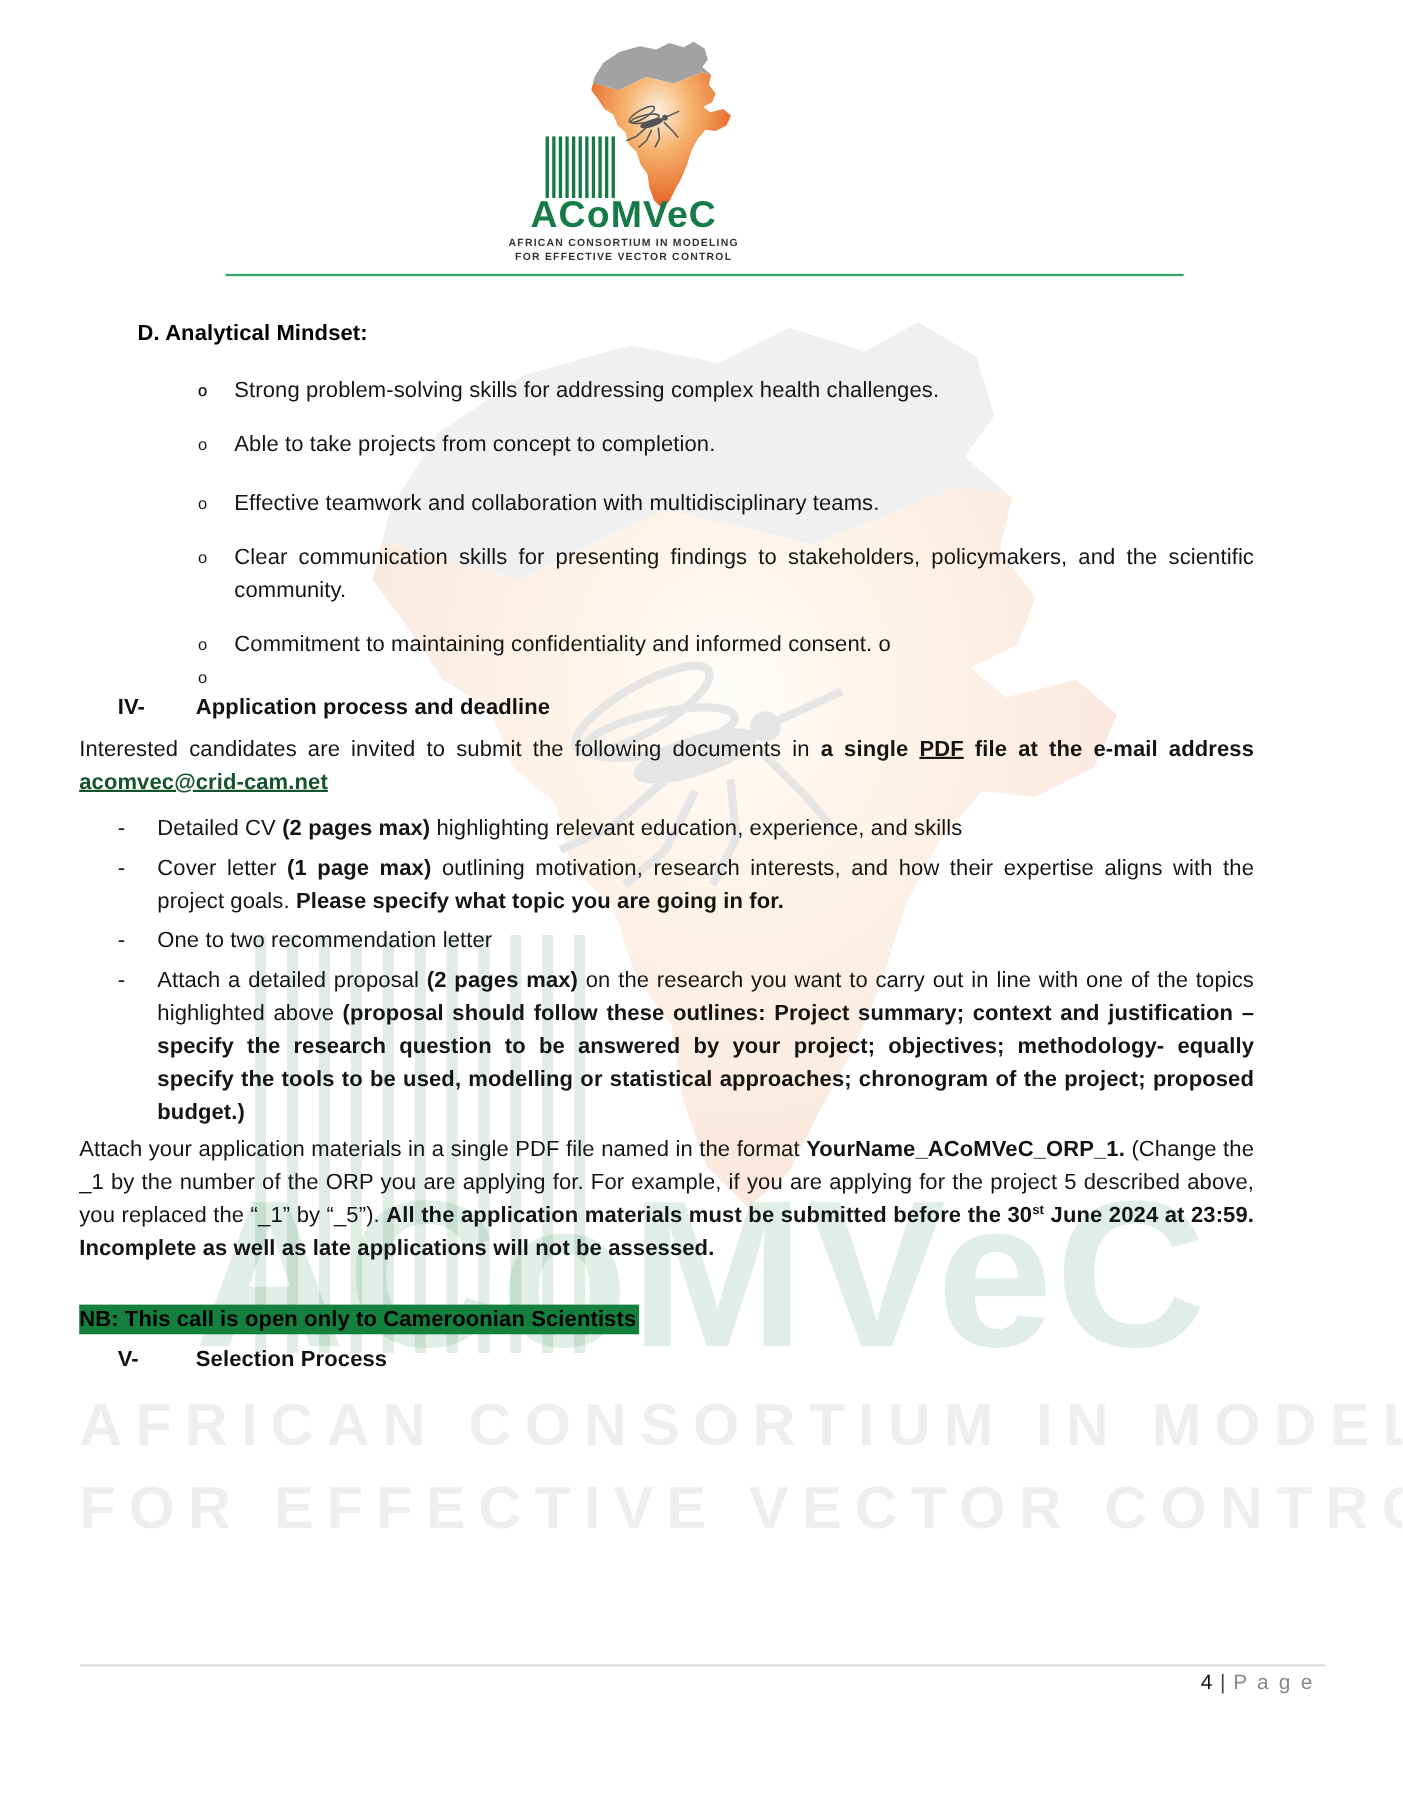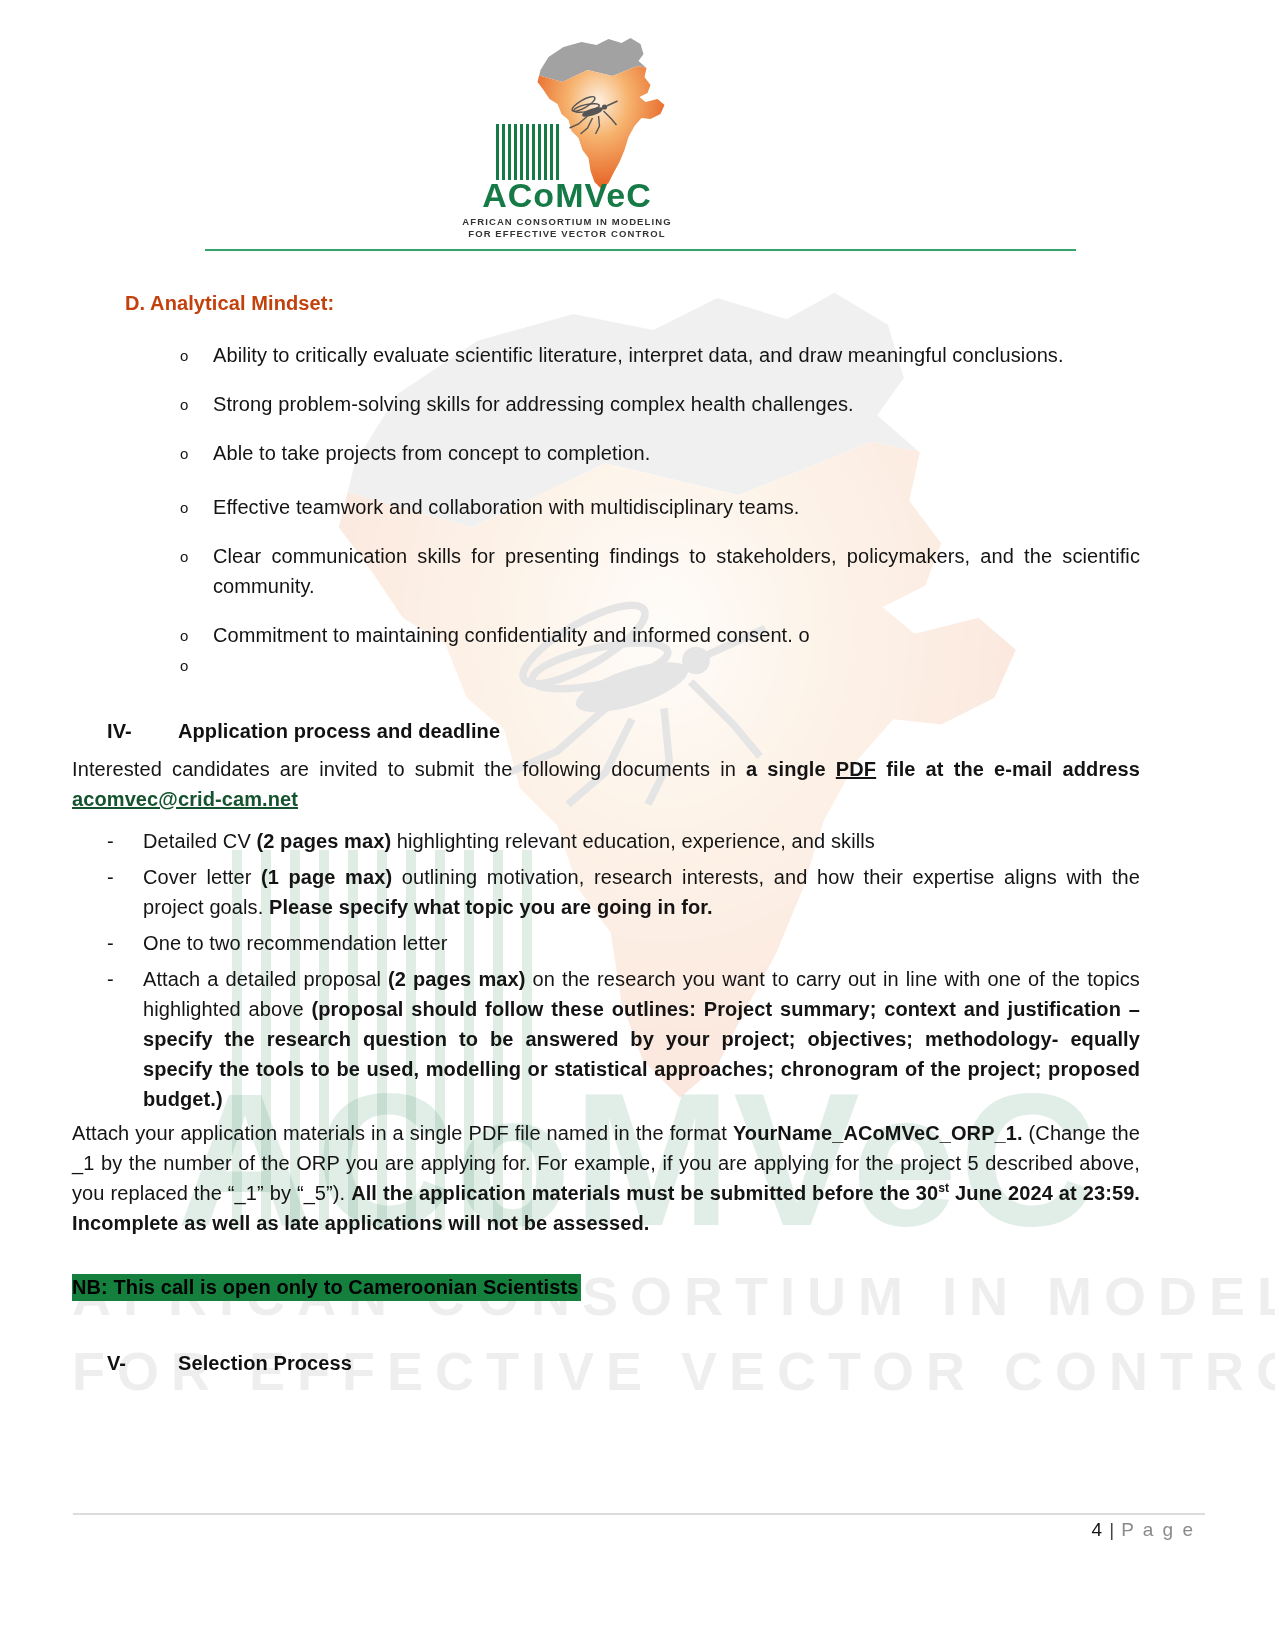--- a/index.html
+++ b/index.html
@@ -24,29 +24,29 @@
   .wm-bars i{width:10px;height:380px;background:#2e8b57;}
   .wm-brand{position:absolute;top:800px;left:0;width:100%;text-align:center;font-size:190px;
             font-weight:bold;color:#157a46;opacity:0.12;letter-spacing:2px;white-space:nowrap;}
   .wm-tag{position:absolute;left:0;width:100%;text-align:center;font-weight:bold;color:#666;
           opacity:0.10;font-size:54px;letter-spacing:12px;white-space:nowrap;}
   .wm-tag1{top:1015px;} .wm-tag2{top:1090px;}
 
   
   .content{position:relative;z-index:2;padding:291px 135px 0 72px;
            font-size:20px;line-height:30px;letter-spacing:0.1px;}
-  h3.sec{margin:0 0 0 53px;font-size:20px;line-height:24px;font-weight:bold;color:#c2410c;}
+  h3.sec{margin:0 0 0 53px;font-size:20px;line-height:24px;font-weight:bold;color:#000000;}
   .sec-e{margin-top:22px;}
   ul.o-list{list-style:none;margin:25px 0 0;padding:0;}
   ul.e-list{margin-top:24px;}
   ul.o-list li{position:relative;padding-left:141px;margin-bottom:19px;text-align:justify;}
   ul.o-list li.tight{margin-top:-19px;}
   ul.o-list .mk{position:absolute;left:108px;top:1px;font-size:15px;}
   h4.num{margin:49px 0 0;padding-left:35px;font-size:20px;line-height:24px;font-weight:bold;color:#111;}
-  h4.num .nm{display:inline-block;width:71px;margin-top:39px;}
+  h4.num .nm{display:inline-block;width:71px;}
   h4.v{margin-top:10px;}
   p.intro{margin:11px 0 0;text-align:justify;}
   ul.dash{list-style:none;margin:12px 0 0;padding:0;}
   ul.dash li{position:relative;padding-left:71px;margin-bottom:6px;text-align:justify;}
   ul.dash .mk{position:absolute;left:35px;top:0;}
   p.closing{margin:-2px 0 0;text-align:justify;}
   p.nb{margin:34px 0 0;}
   p.nb mark{background:#15803d;font-weight:bold;padding:2px 3px 3px 0;}
   b{font-weight:bold;}
   .u{text-decoration:underline;}
@@ -158,21 +158,21 @@
     </div>
     <div class="wm-brand">ACoMVeC</div>
     <div class="wm-tag wm-tag1">AFRICAN CONSORTIUM IN MODELING</div>
     <div class="wm-tag wm-tag2">FOR EFFECTIVE VECTOR CONTROL</div>
   </div>
 
   <div class="content">
 
     <h3 class="sec">D. Analytical Mindset:</h3>
     <ul class="o-list">
-      <li><span class="mk">o</span><span>Ability to critically evaluate scientific literature, interpret data, and draw meaningful conclusions.</span></li>
+      <li><span class="mk">o</span></li>
       <li><span class="mk">o</span><span>Strong problem-solving skills for addressing complex health challenges.</span></li>
       <li><span class="mk">o</span><span>Able to take projects from concept to completion.</span></li>
     </ul>
 
     <ul class="o-list e-list">
       <li><span class="mk">o</span><span>Effective teamwork and collaboration with multidisciplinary teams.</span></li>
       <li><span class="mk">o</span><span>Clear communication skills for presenting findings to stakeholders, policymakers, and the scientific community.</span></li>
       <li><span class="mk">o</span><span>Commitment to maintaining confidentiality and informed consent. o</span></li>
       <li class="tight"><span class="mk">o</span></li>
     </ul>

